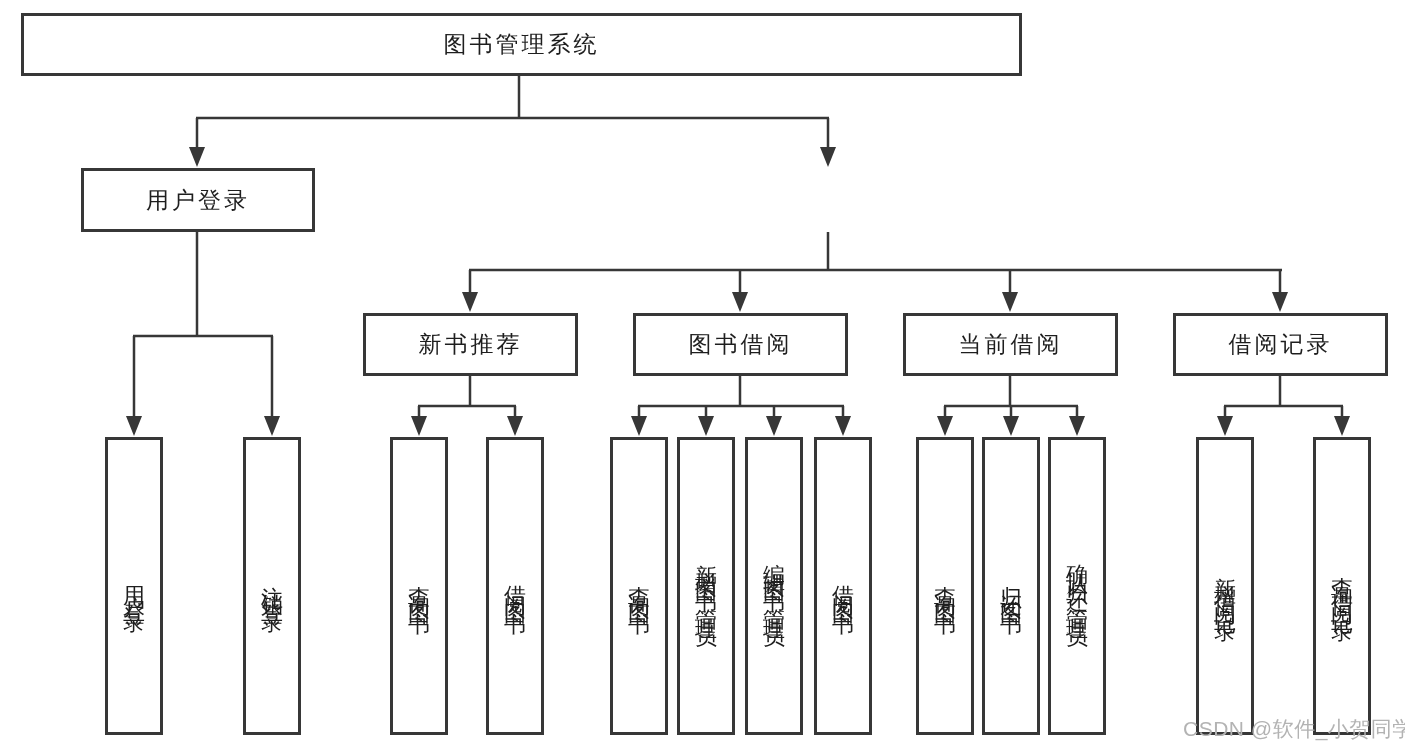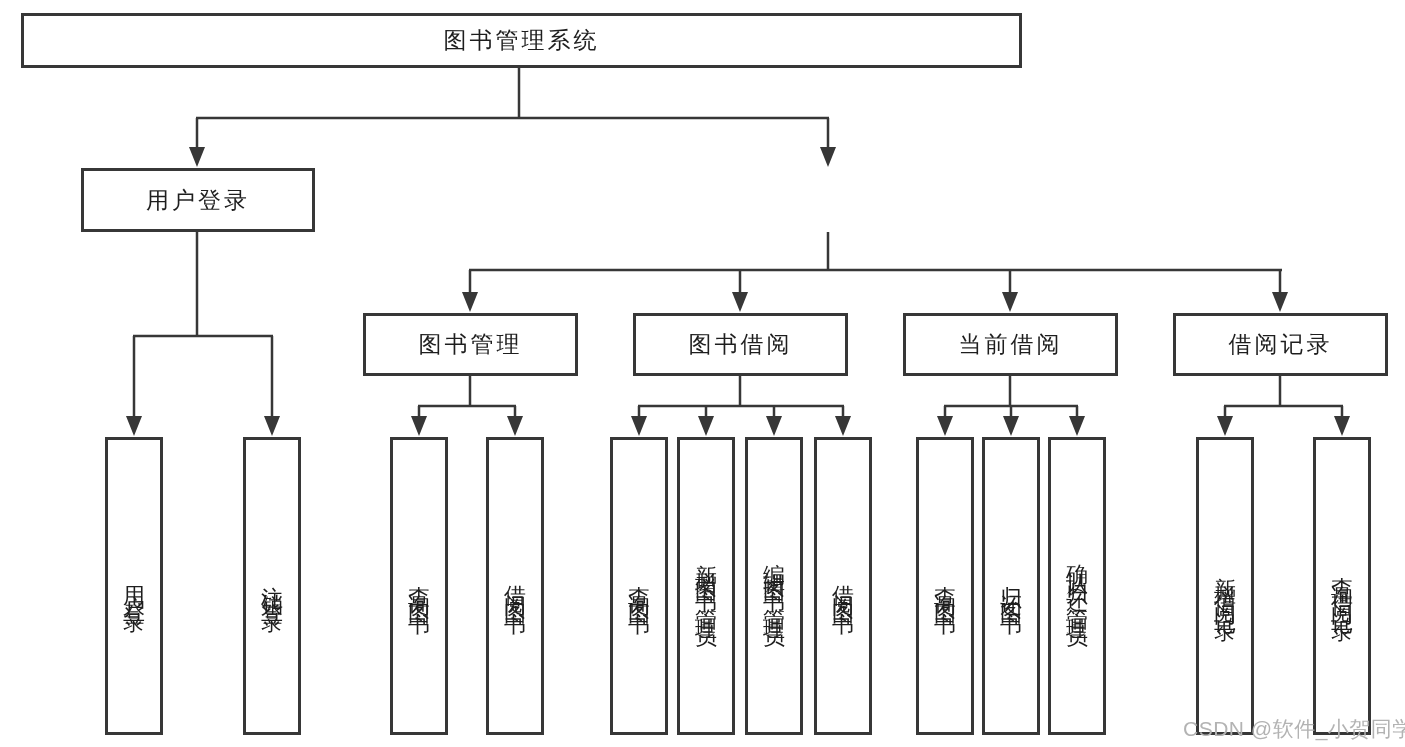--- a/index.html
+++ b/index.html
@@ -16,21 +16,21 @@
   }
   .connectors{position:absolute;left:0;top:0;z-index:1;pointer-events:none;}
   .connectors line{stroke:var(--line);stroke-width:2.5;}
   .connectors polygon{fill:var(--line);stroke:none;}
   .box{
     position:absolute;box-sizing:border-box;border:3px solid var(--line);
     background:var(--bg);display:flex;align-items:center;justify-content:center;
     z-index:2;
   }
   .h-label{font-size:23px;letter-spacing:3px;white-space:nowrap;}
-  .root-box{left:21px;top:13px;width:1001px;height:55px;}
+  .root-box{left:21px;top:13px;width:1001px;height:63px;}
   .lvl2{top:168px;width:234px;height:64px;}
   .lvl3{top:313px;width:215px;height:63px;}
   .leaf{top:437px;width:58px;height:298px;}
   .v-text{
     writing-mode:vertical-rl;text-orientation:mixed;
     font-size:22px;letter-spacing:9px;line-height:1;white-space:nowrap;
   }
   .watermark{
     position:absolute;left:1183px;top:715px;z-index:3;
     color:var(--watermark);font-size:21px;white-space:nowrap;letter-spacing:0.5px;
@@ -112,21 +112,21 @@
 
   <div class="box root-box">
     <span class="h-label">图书管理系统</span>
   </div>
 
   <div class="box lvl2" style="left:81px">
     <span class="h-label">用户登录</span>
   </div>
 
   <div class="box lvl3" style="left:363px">
-    <span class="h-label">图书管理</span>
+    <span class="h-label">新书推荐</span>
   </div>
   <div class="box lvl3" style="left:903px">
     <span class="h-label">当前借阅</span>
   </div>
   <div class="box lvl3" style="left:633px">
     <span class="h-label">图书借阅</span>
   </div>
   <div class="box lvl3" style="left:1173px">
     <span class="h-label">借阅记录</span>
   </div>

